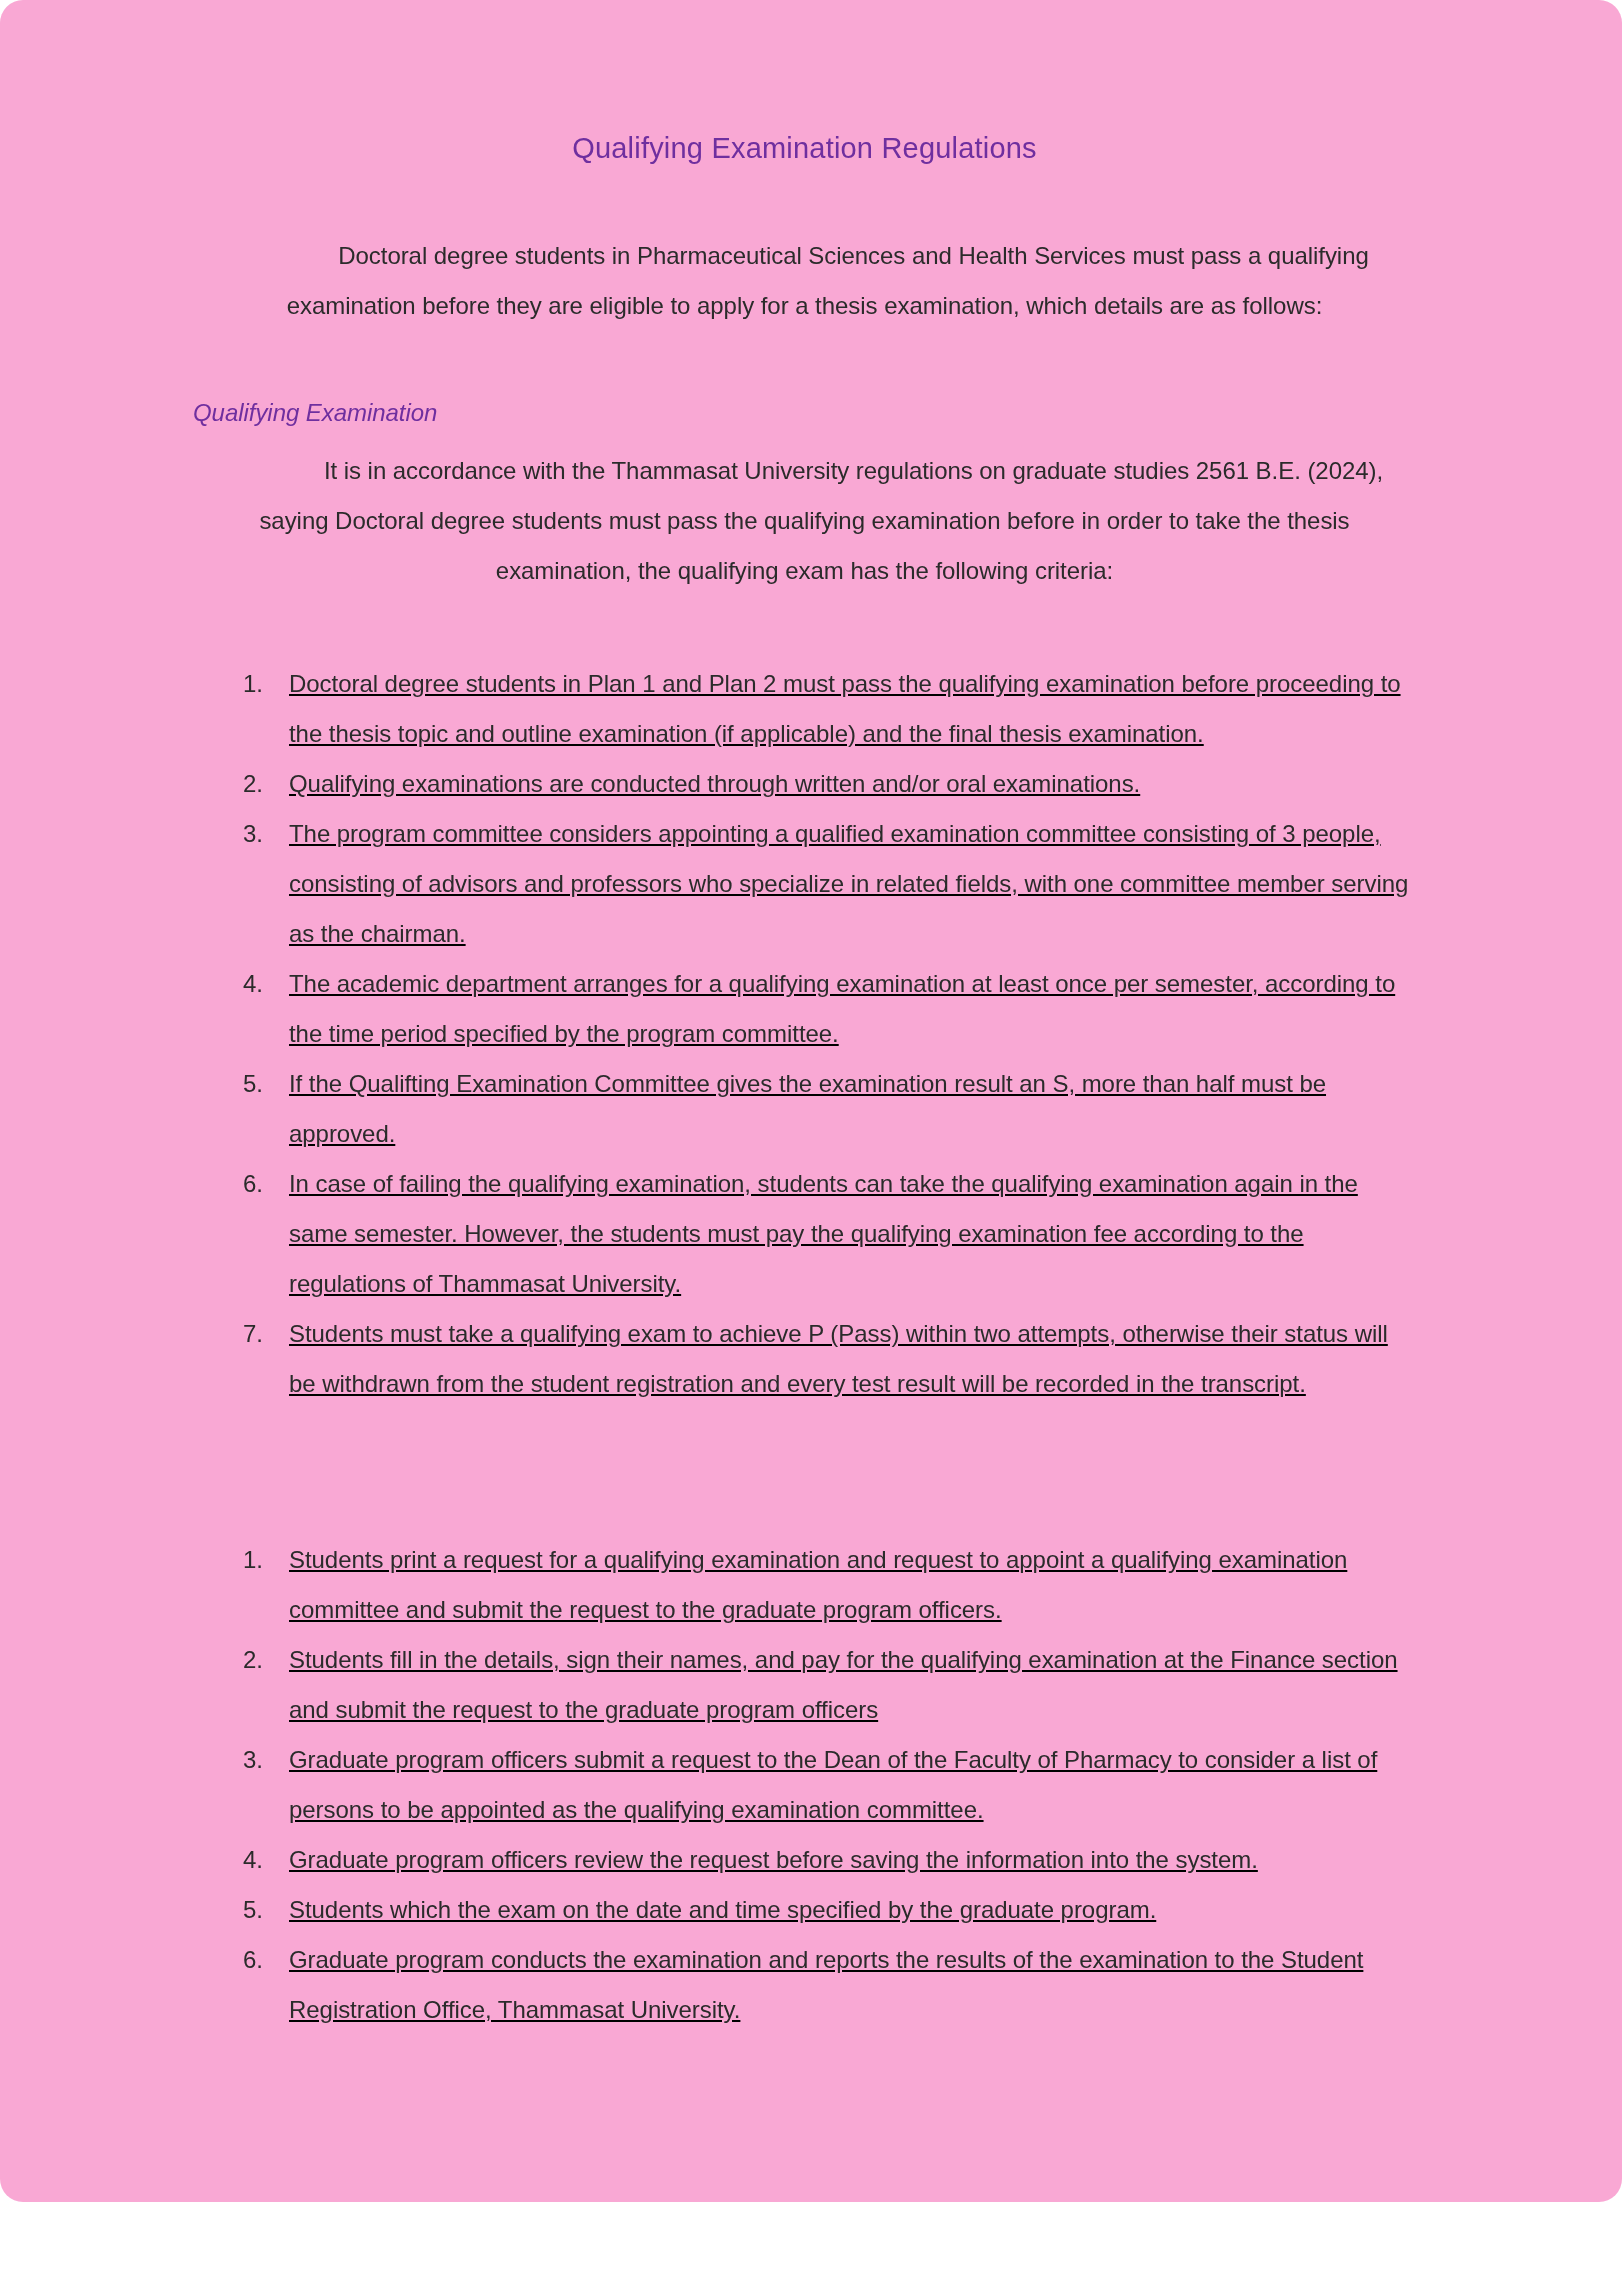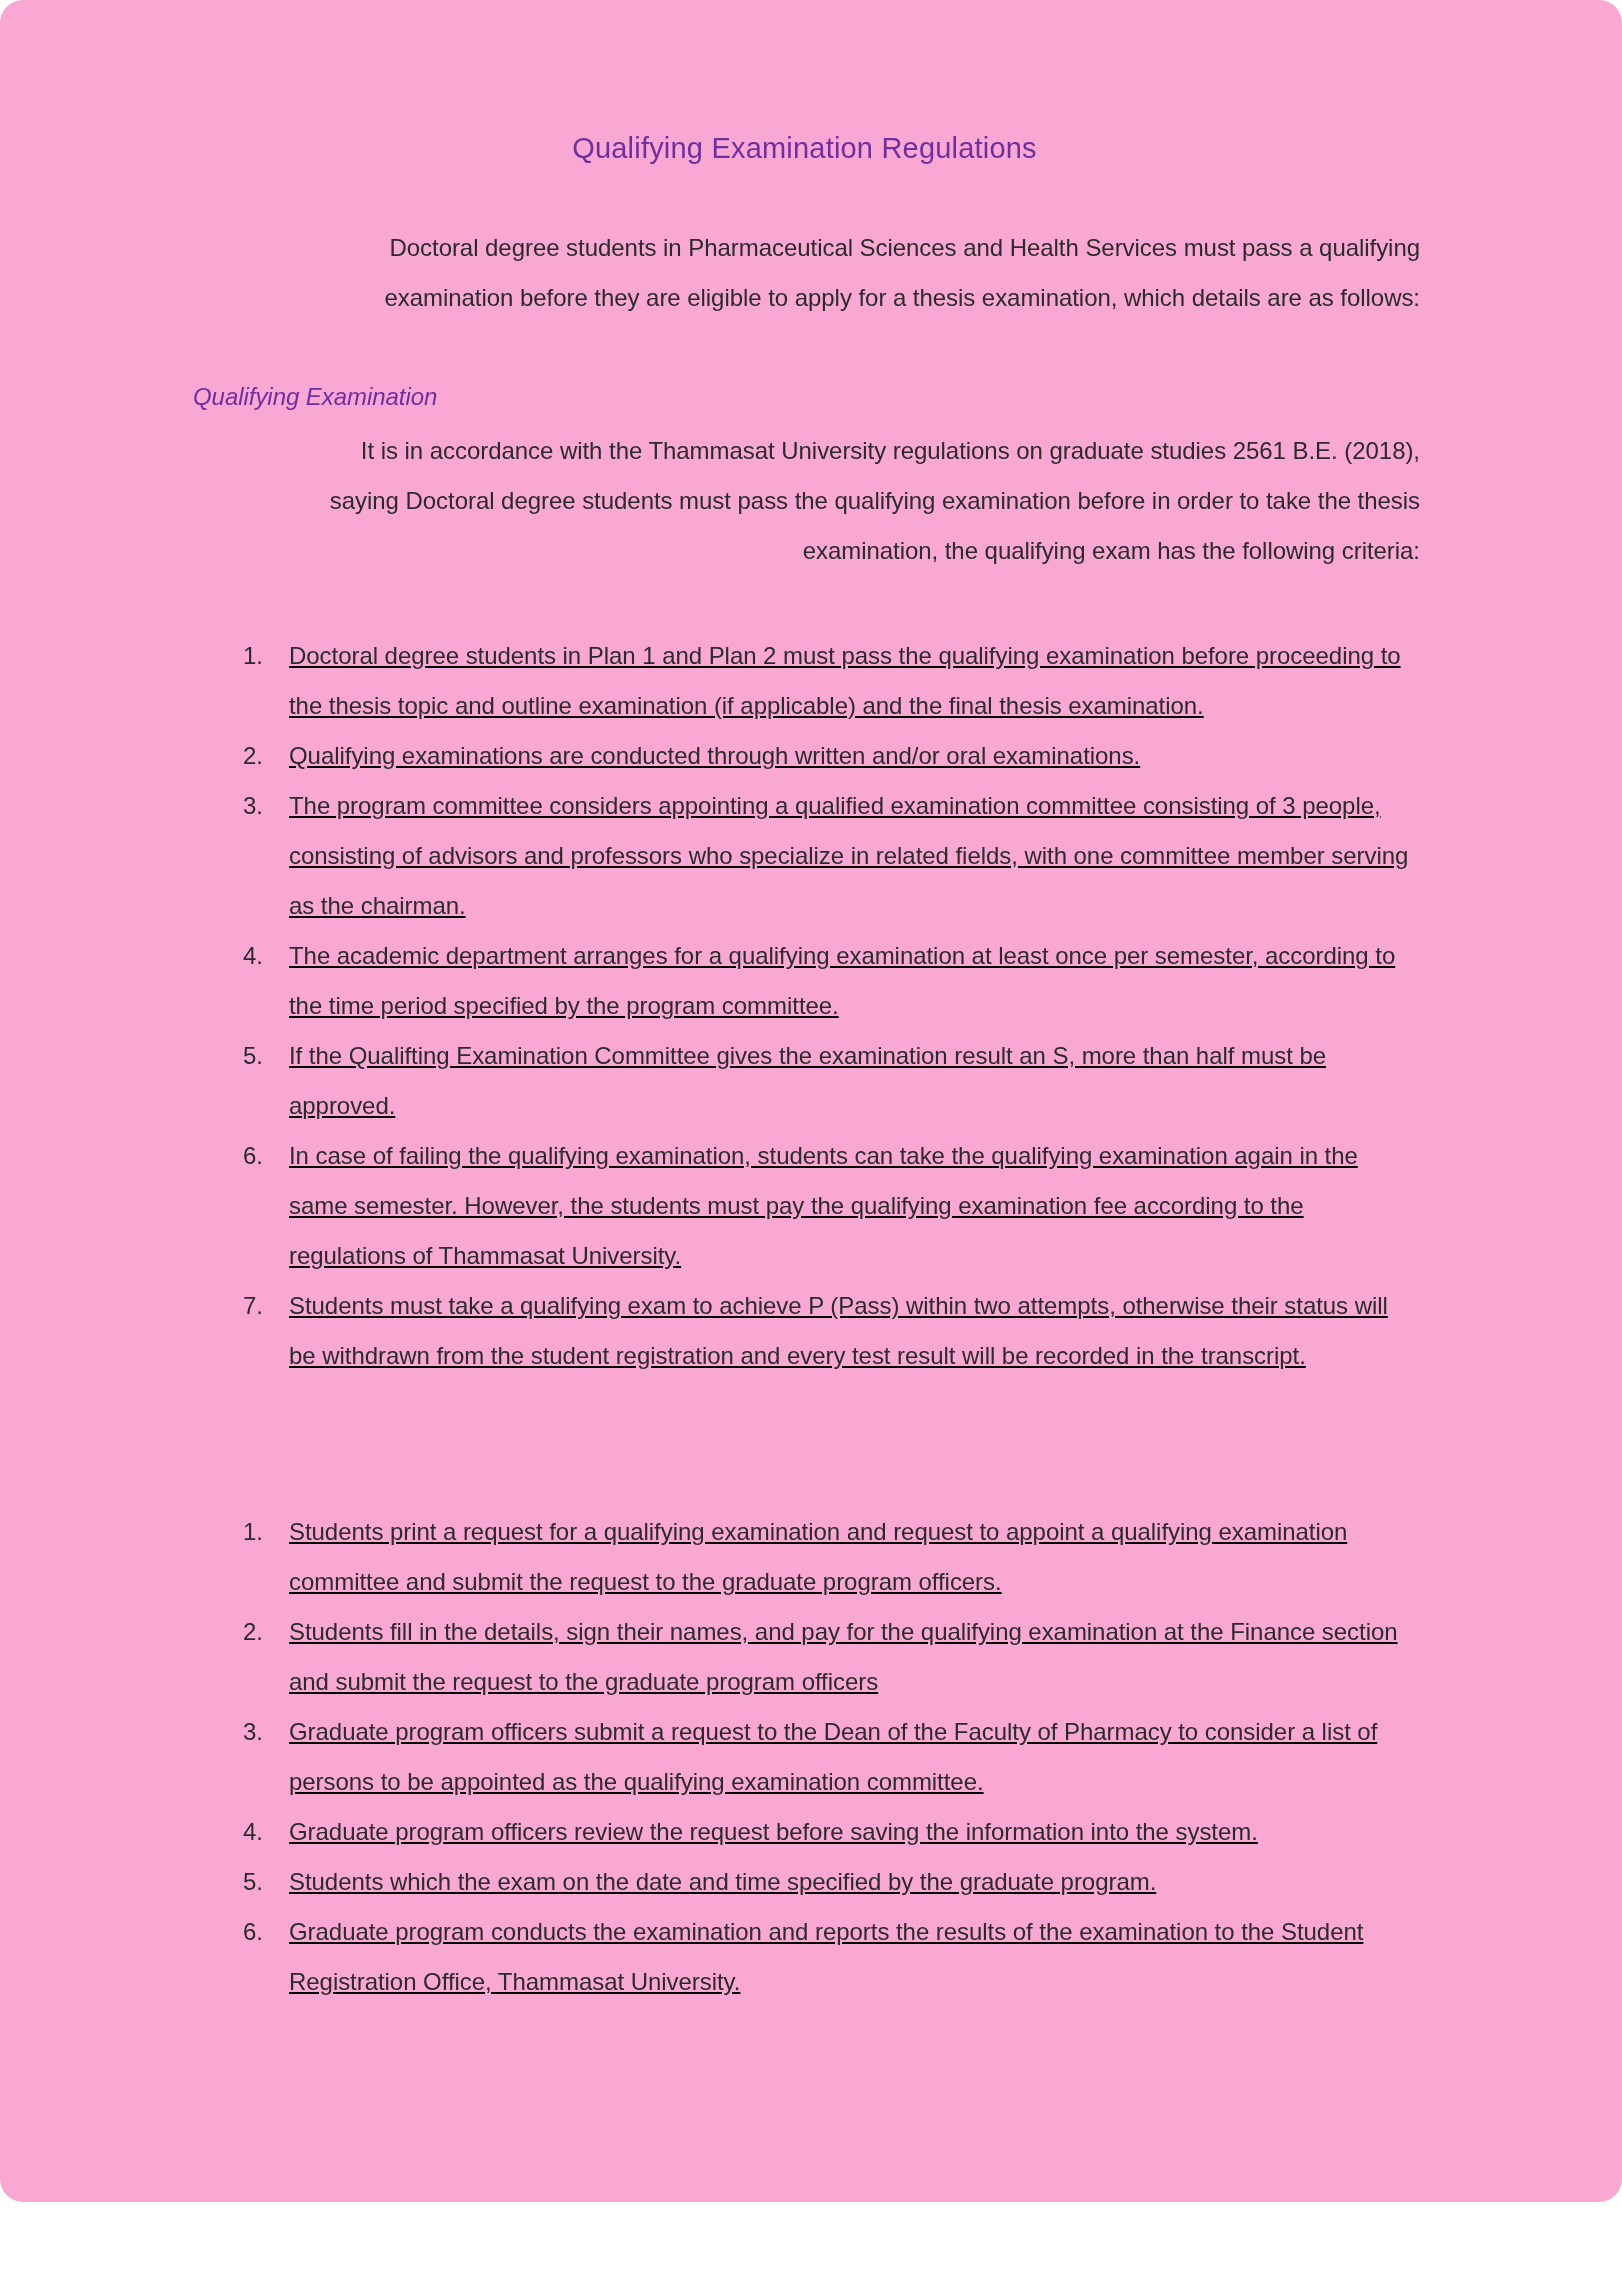--- a/index.html
+++ b/index.html
@@ -41,22 +41,22 @@
     padding-top: 131px;
     letter-spacing: 0.2px;
     font-weight: normal;
   }
 
   
   .para {
     color: #2b2b2b;
     font-size: 24px;
     line-height: 50px;
-    margin: 0;
-    text-align: right;
+    margin: 8px;
+    text-align: center;
     letter-spacing: -0.05px;
   }
 
   .para.indent {
     text-indent: 98px;
   }
 
   .gap-intro  { height: 57px; }
   .gap-md     { height: 45px; }
   .gap-lg     { height: 55px; }
@@ -115,21 +115,21 @@
     <h1 class="doc-title">Qualifying Examination Regulations</h1>
 
     <div class="gap-intro"></div>
 
     <p class="para indent">Doctoral degree  students in Pharmaceutical Sciences and Health Services must pass a qualifying examination before they are eligible to apply for a thesis examination, which details are as follows:</p>
 
     <div class="gap-md"></div>
 
     <h2 class="section-heading">Qualifying Examination</h2>
 
-    <p class="para indent">It is in accordance with the Thammasat University regulations on graduate studies 2561 B.E. (2018), saying Doctoral degree students must pass the qualifying examination before in order to take the thesis examination, the qualifying exam has the following criteria:</p>
+    <p class="para indent">It is in accordance with the Thammasat University regulations on graduate studies 2561 B.E. (2024), saying Doctoral degree students must pass the qualifying examination before in order to take the thesis examination, the qualifying exam has the following criteria:</p>
 
     <div class="gap-lg"></div>
 
     <ol class="num-list">
       <li>
           <span class="li-text">Doctoral degree students in Plan 1 and Plan 2 must pass the qualifying examination before proceeding to the thesis  topic and outline examination (if applicable) and the final thesis examination.</span>
         </li>
       <li>
           <span class="li-text">Qualifying examinations are conducted through written and/or oral examinations.</span>
         </li>

